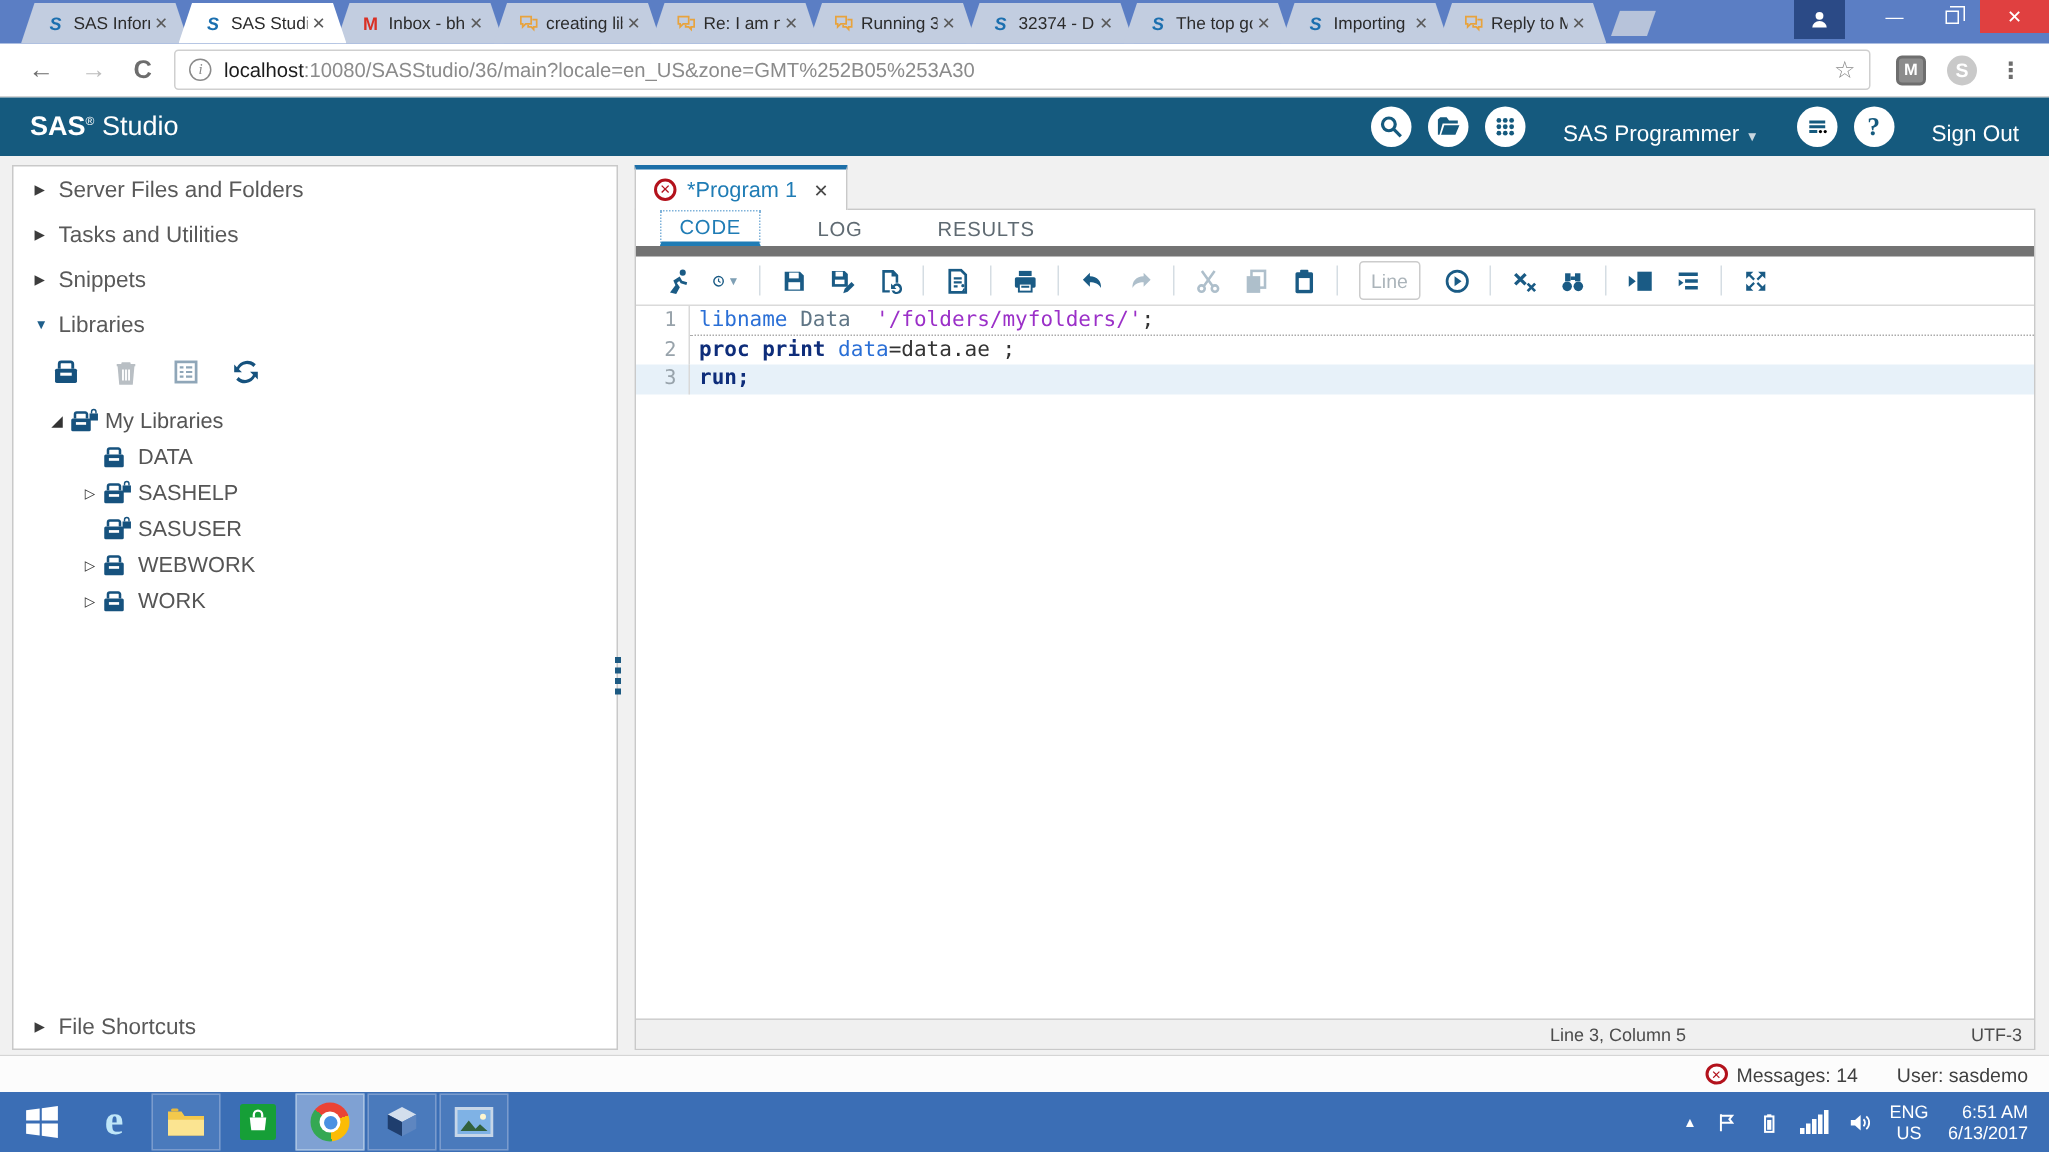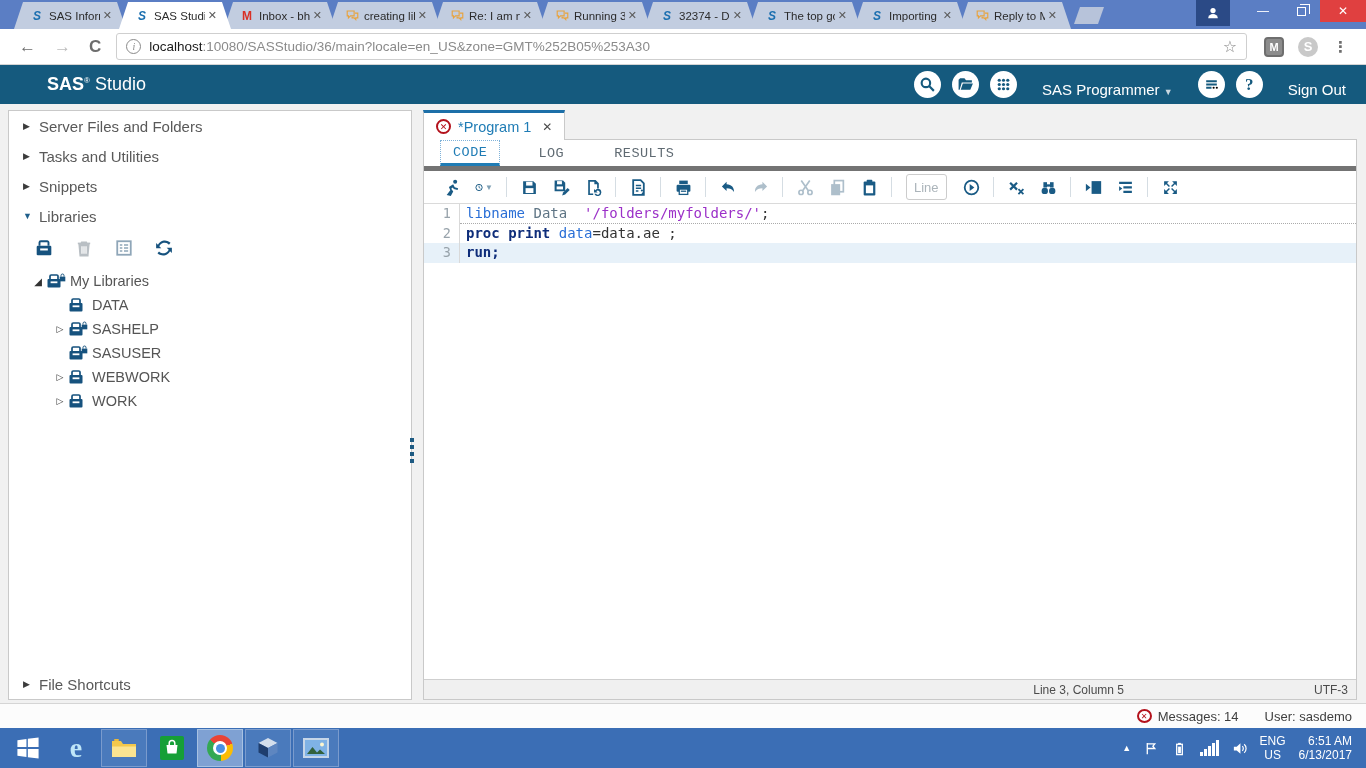--- a/index.html
+++ b/index.html
@@ -36,21 +36,21 @@
   .url-rest { color:#8b8b8b; }
   .omni-star { margin-left:auto; color:#8a8a8a; font-size:16px; cursor:pointer; }
   .ext-m { width:20px; height:20px; border-radius:4px; background:#8C8C8C; color:#fff; font-size:11px; font-weight:bold;
            display:flex; align-items:center; justify-content:center; margin:0 7px; cursor:pointer; border:2px solid #6e6e6e;}
   .ext-skype { width:20px; height:20px; border-radius:50%; background:#C9C9C9; color:#fff; font-size:13px; font-weight:bold;
                display:flex; align-items:center; justify-content:center; margin:0 7px; cursor:pointer; }
   .menu-dots { color:#6d6d6d; font-size:15px; letter-spacing:0; margin:0 8px; cursor:pointer; font-weight:bold; }
 
   
   .sas-header { height:39px; background:#155A7E; display:flex; align-items:center; padding:0 20px; color:#fff; }
-  .brand { font-size:18px;margin-left:27px; }
+  .brand { font-size:18px; }
   .brand b { font-weight:600; }
   .brand sup { font-size:8px; }
   .hdr-right { margin-left:auto; display:flex; align-items:flex-end; gap:11px; }
   .hdr-circ { width:27px; height:27px; border-radius:50%; background:#fff; color:#155A7E; display:flex; align-items:center; justify-content:center; cursor:pointer; }
   .hdr-circ svg { width:17px; height:17px; }
   .hdr-q { font-size:17px; font-weight:bold; font-family:"Liberation Serif",serif; }
   .hdr-user { font-size:15px; margin:0 14px 0 14px; cursor:pointer; }
   .hdr-user .caret { font-size:9px; color:#c9d7e0; }
   .hdr-signout { font-size:15px; margin-left:14px; cursor:pointer; }
 
@@ -79,21 +79,21 @@
   .splitter-dots i { width:4px; height:4px; background:#1D5A82; }
 
   .main-panel { position:absolute; left:423px; top:6px; width:934px; height:590px; }
   .prog-tab { display:inline-flex; align-items:center; gap:7px; height:30px; background:#fff; border:1px solid #C9C9C9;
               border-top:3px solid #1C6FA8; border-bottom:none; padding:0 12px; font-size:14.5px; color:#1F7CB5; cursor:pointer; position:relative; z-index:2; }
   .err-badge { width:15px; height:15px; border-radius:50%; border:2px solid #B3121C; color:#B3121C; font-size:9px; font-weight:bold;
                display:flex; align-items:center; justify-content:center; background:#fff; flex:0 0 15px; }
   .prog-close { color:#4a4a4a; font-size:12px; font-weight:bold; margin-left:4px; }
   .prog-body { position:absolute; left:0; right:0; top:30px; bottom:0; background:#fff; border:1px solid #C9C9C9; margin-top:-1px;
                display:flex; flex-direction:column; }
-  .views { display:flex; height:31px; border-bottom:5px solid #737373; padding-left:16px; flex:0 0 31px;font-family:Liberation Mono, monospace; }
+  .views { display:flex; height:31px; border-bottom:7px solid #737373; padding-left:16px; flex:0 0 31px; }
   .view-tab { display:flex; align-items:center; padding:0 12px; margin-right:26px; font-size:13.5px; letter-spacing:.5px; color:#5F6A72; cursor:pointer; }
   .view-tab.active { color:#1F7CB5; border:1px dotted #7FB2D9; border-bottom:3px solid #1F7CB5; }
 
   .ed-toolbar { display:flex; align-items:center; height:33px; border-bottom:1px solid #DADADA; padding-left:12px; flex:0 0 33px; }
   .tb-btn { width:18px; height:18px; margin:0 7px; color:#1A5B85; cursor:pointer; display:flex; align-items:center; justify-content:center; }
   .tb-btn svg { width:17px; height:17px; }
   .tb-btn.disabled { color:#AEBFCB; }
   .tb-sep { width:1px; height:20px; background:#D5DDE3; margin:0 6px; }
   .tb-caret { font-size:8px; color:#7fa0b5; margin-left:2px; }
   .linebox { width:41px; height:26px; border:1px solid #CCС; border:1px solid #CCCCCC; border-radius:3px; margin:0 8px; padding:0 7px; font-size:13px; color:#333; font-family:inherit; }

